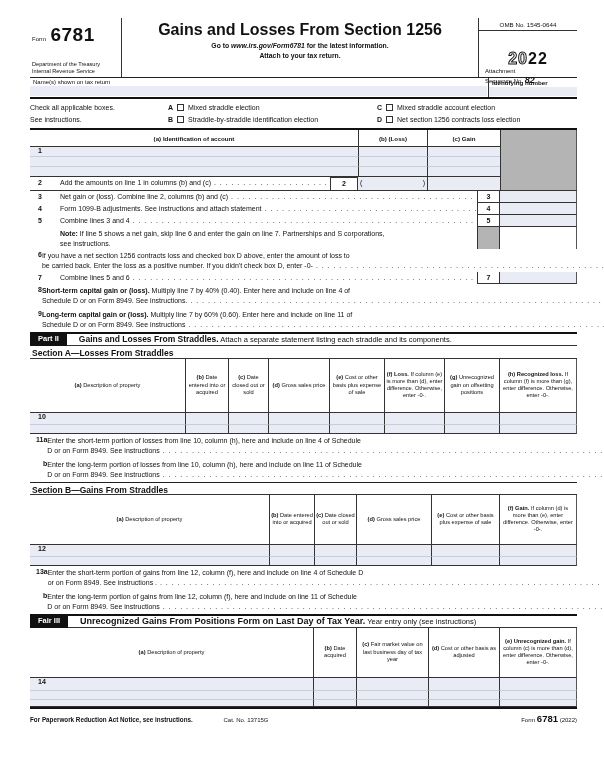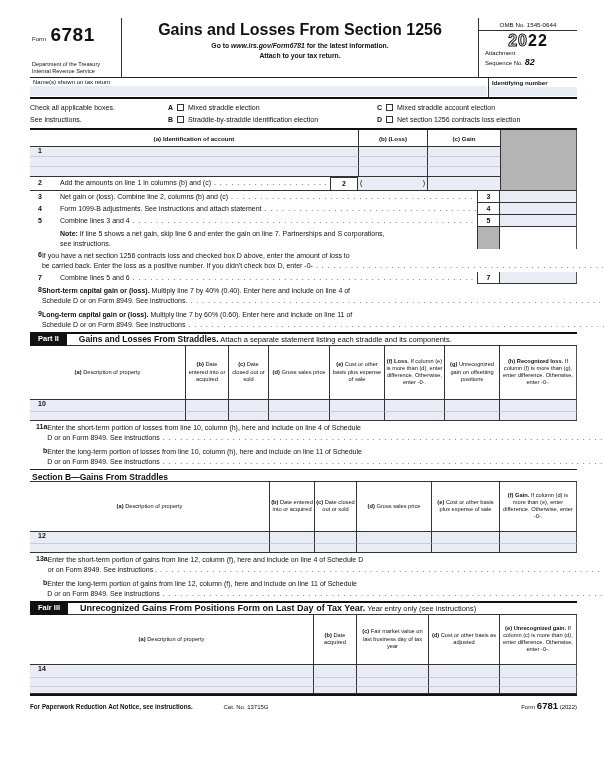--- a/index.html
+++ b/index.html
@@ -13,21 +13,21 @@
   .hdr { display:flex; height:60px; border-bottom:1.5px solid #222; }
   .hdr-left { width:92px; border-right:1px solid #333; display:flex; flex-direction:column; justify-content:space-between; padding:6px 2px 2px 2px; }
   .formword { font-size:6px; }
   .formnum { font-size:19px; font-weight:bold; letter-spacing:.5px; }
   .agency { font-size:5.6px; line-height:1.25; }
   .hdr-mid { flex:1; text-align:center; padding-top:3px; }
   .title { font-size:16px; font-weight:bold; line-height:1.12; }
   .subline { font-size:6.8px; font-weight:bold; margin-top:3px; }
   .hdr-right { width:99px; border-left:1px solid #333; text-align:center; }
   .omb { font-size:6.2px; padding:3px 1px 2px 1px; border-bottom:1px solid #333; }
-  .year { font-size:16px; font-weight:bold; margin-top:1px; letter-spacing:1px; }
+  .year { font-size:16px; font-weight:bold; margin-top:19px; letter-spacing:1px; }
   .year-outline { color:#fff; -webkit-text-stroke:1px #111; }
   .attach-seq { font-size:6px; text-align:left; padding-left:6px; line-height:1.2; }
   .seq-no { font-size:9px; font-weight:bold;font-style:italic; }
 
   
   .namerow { display:flex; height:21px; border-bottom:2px solid #111; }
   .name-cell { flex:1; }
   .lab { font-size:6px; padding:1px 0 1px 3px; }
   .lab-b { font-size:6.2px; font-weight:bold; padding:1px 0 1px 3px; }
   .fld { background:#e9ecf4; }
@@ -333,20 +333,21 @@
       </div>
 
     </div>
   </div>
 
   <div class="partbar">
     <span class="chip">Part II</span>
     <span class="bar-title" style="font-size:8.5px"><span>Gains and Losses From Straddles.</span><span class="bar-sub"> Attach a separate statement listing each straddle and its components.</span></span>
   </div>
 
+  <div class="sectitle">Section A—Losses From Straddles</div>
   <div class="thead sa-h">
     <div class="th sa0">
         <span><span class="b">(a)</span> <span>Description of property</span></span>
       </div>
     <div class="th sa1">
         <span><span class="b">(b)</span> <span>Date entered into or acquired</span></span>
       </div>
     <div class="th sa2">
         <span><span class="b">(c)</span> <span>Date closed out or sold</span></span>
       </div>

